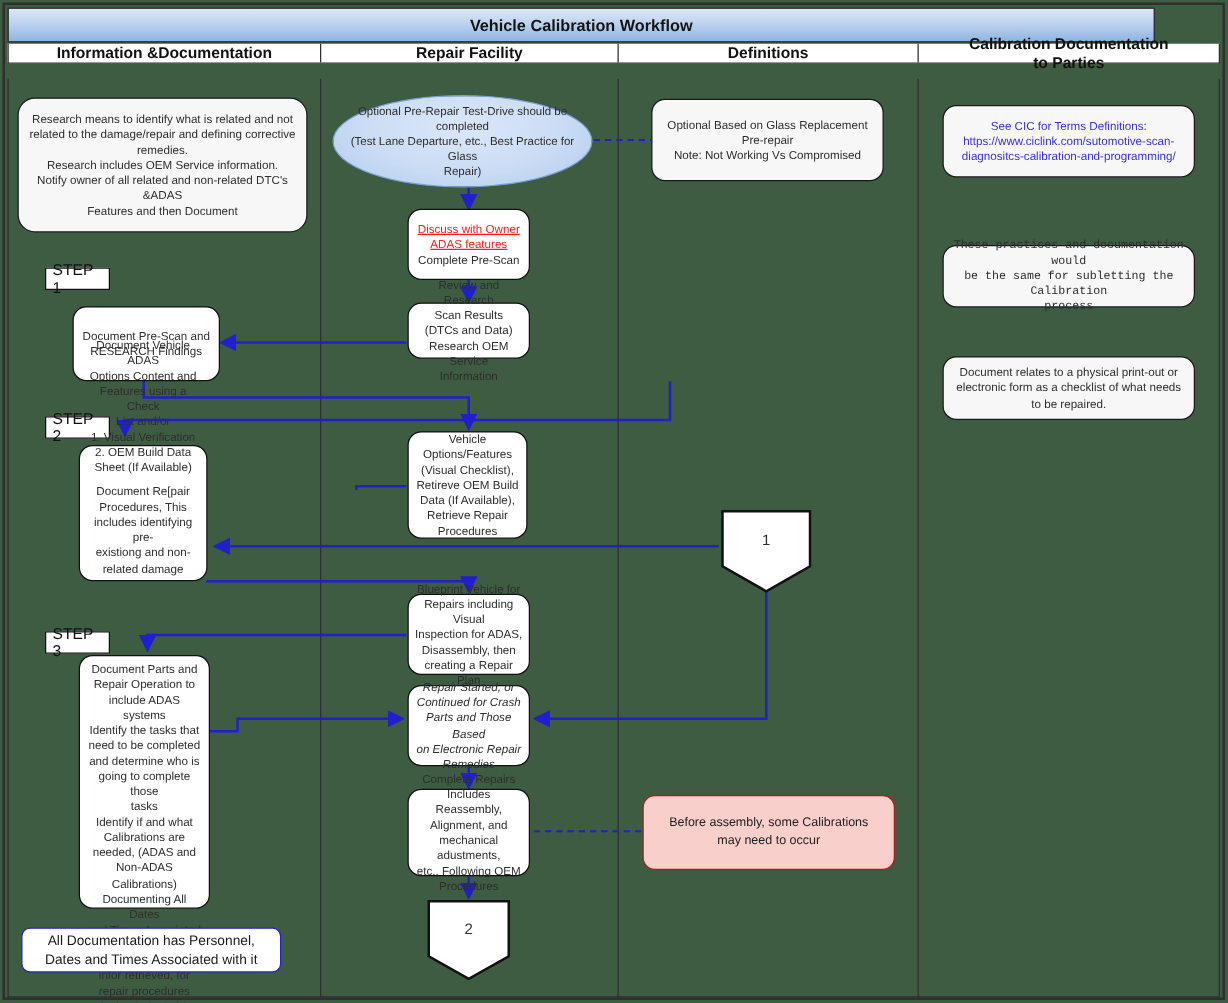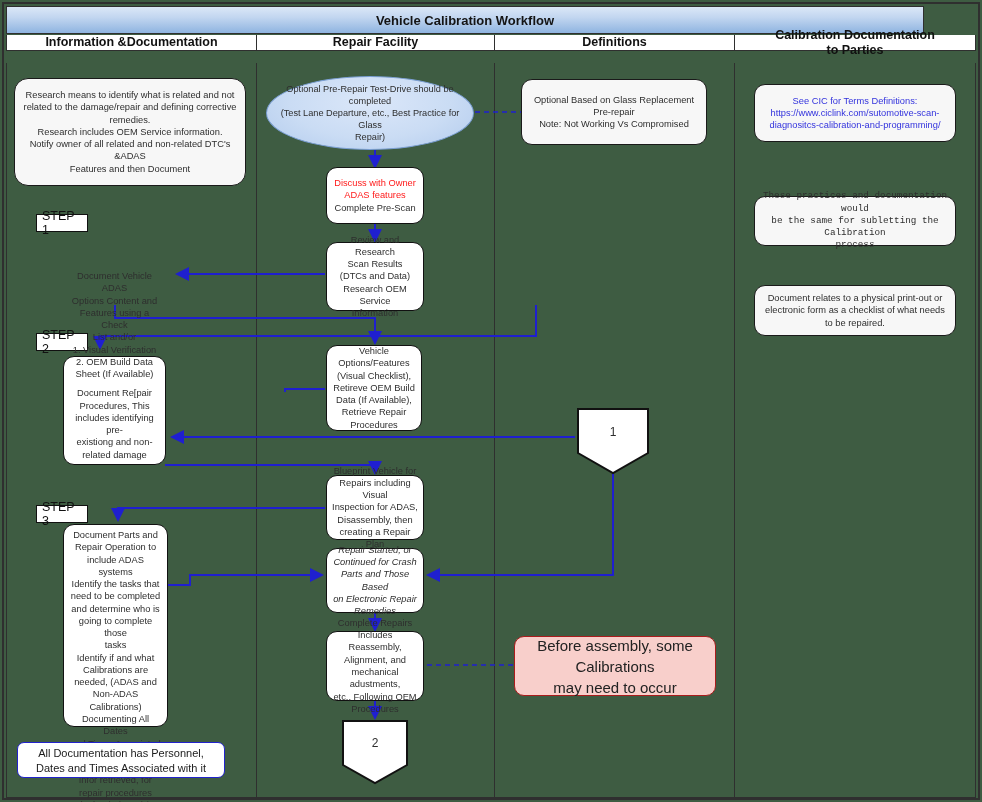--- a/index.html
+++ b/index.html
@@ -97,21 +97,21 @@
   }
   .steplabel {
     position: absolute;
     background: #ffffff;
     border: 1.4px solid #111;
     font-size: 12.5px;
     color: #111;
     display: flex; align-items: center; justify-content: center;
     padding: 0 5px;
   }
-  .node .rednote { color: #ff1a1a; }
+  .node .rednote { color: #ff1a1a; text-decoration: underline; }
   .node .bluelink { color: #3333dd; }
 
   
   .pent {
     position: absolute;
   }
   .pent svg { display: block; }
   .pent .pentlabel {
     position: absolute; left: 0; top: 0; width: 100%; height: 74%;
     display: flex; align-items: center; justify-content: center;
@@ -209,20 +209,26 @@
       <div>Research includes OEM Service information.</div>
       <div>Notify owner of all related and non-related DTC's &amp;ADAS</div>
       <div>Features and then Document</div>
     </div>
   </div>
 
   <div class="steplabel" style="left:36px; top:214px; width:52px; height:18px;">
     <span>STEP 1</span>
   </div>
 
+  <div class="node rbox rbox-white" style="left:58px; top:245px; width:118px; height:60px;">
+    <div>
+      <div>Document Pre-Scan and</div>
+      <div>RESEARCH Findings</div>
+    </div>
+  </div>
 
   <div class="steplabel" style="left:36px; top:333px; width:52px; height:18px;">
     <span>STEP 2</span>
   </div>
 
   <div class="node rbox rbox-white" style="left:63px; top:356px; width:103px; height:109px; align-items:flex-end; padding-top:4px;">
     <div>
       <div>Document Vehicle ADAS</div>
       <div>Options Content and</div>
       <div>Features using a Check</div>
@@ -284,21 +290,21 @@
   </div>
 
   <div class="node rbox rbox-white" style="left:326px; top:167px; width:98px; height:57px;">
     <div>
       <div class="rednote">Discuss with Owner</div>
       <div class="rednote">ADAS features</div>
       <div>Complete Pre-Scan</div>
     </div>
   </div>
 
-  <div class="node rbox rbox-white" style="left:326px; top:242px; width:98px; height:69px;text-align:center;">
+  <div class="node rbox rbox-white" style="left:326px; top:242px; width:98px; height:45px;text-align:center;">
     <div>
       <div>Review and Research</div>
       <div>Scan Results</div>
       <div>(DTCs and Data)</div>
       <div>Research OEM Service</div>
       <div>Information</div>
     </div>
   </div>
 
   <div class="node rbox rbox-white" style="left:326px; top:345px; width:96px; height:86px;">
@@ -359,21 +365,21 @@
     </div>
   </div>
 
   <div class="pent" style="left:576px; top:407px; width:74px; height:68px;">
     <svg width="74" height="68" viewBox="0 0 74 68">
       <polygon points="2,2 72,2 72,46 37,66 2,46" fill="#ffffff" stroke="#111111" stroke-width="2"></polygon>
     </svg>
     <div class="pentlabel">1</div>
   </div>
 
-  <div class="node rbox-pink" style="left:514px; top:636px; width:202px; height:60px; position:absolute; display:flex; align-items:center; justify-content:center; text-align:center; font-size:15px; line-height:1.4; color:#222;">
+  <div class="node rbox-pink" style="left:514px; top:636px; width:202px; height:60px; position:absolute; display:flex; align-items:center; justify-content:center; text-align:center; font-size:10px; line-height:1.4; color:#222;">
     <div>
       <div>Before assembly, some Calibrations</div>
       <div>may need to occur</div>
     </div>
   </div>
 
   <div class="node rbox rbox-soft" style="left:754px; top:84px; width:202px; height:58px;">
     <div>
       <div class="bluelink">See CIC for Terms Definitions:</div>
       <div class="bluelink">https://www.ciclink.com/sutomotive-scan-</div>

